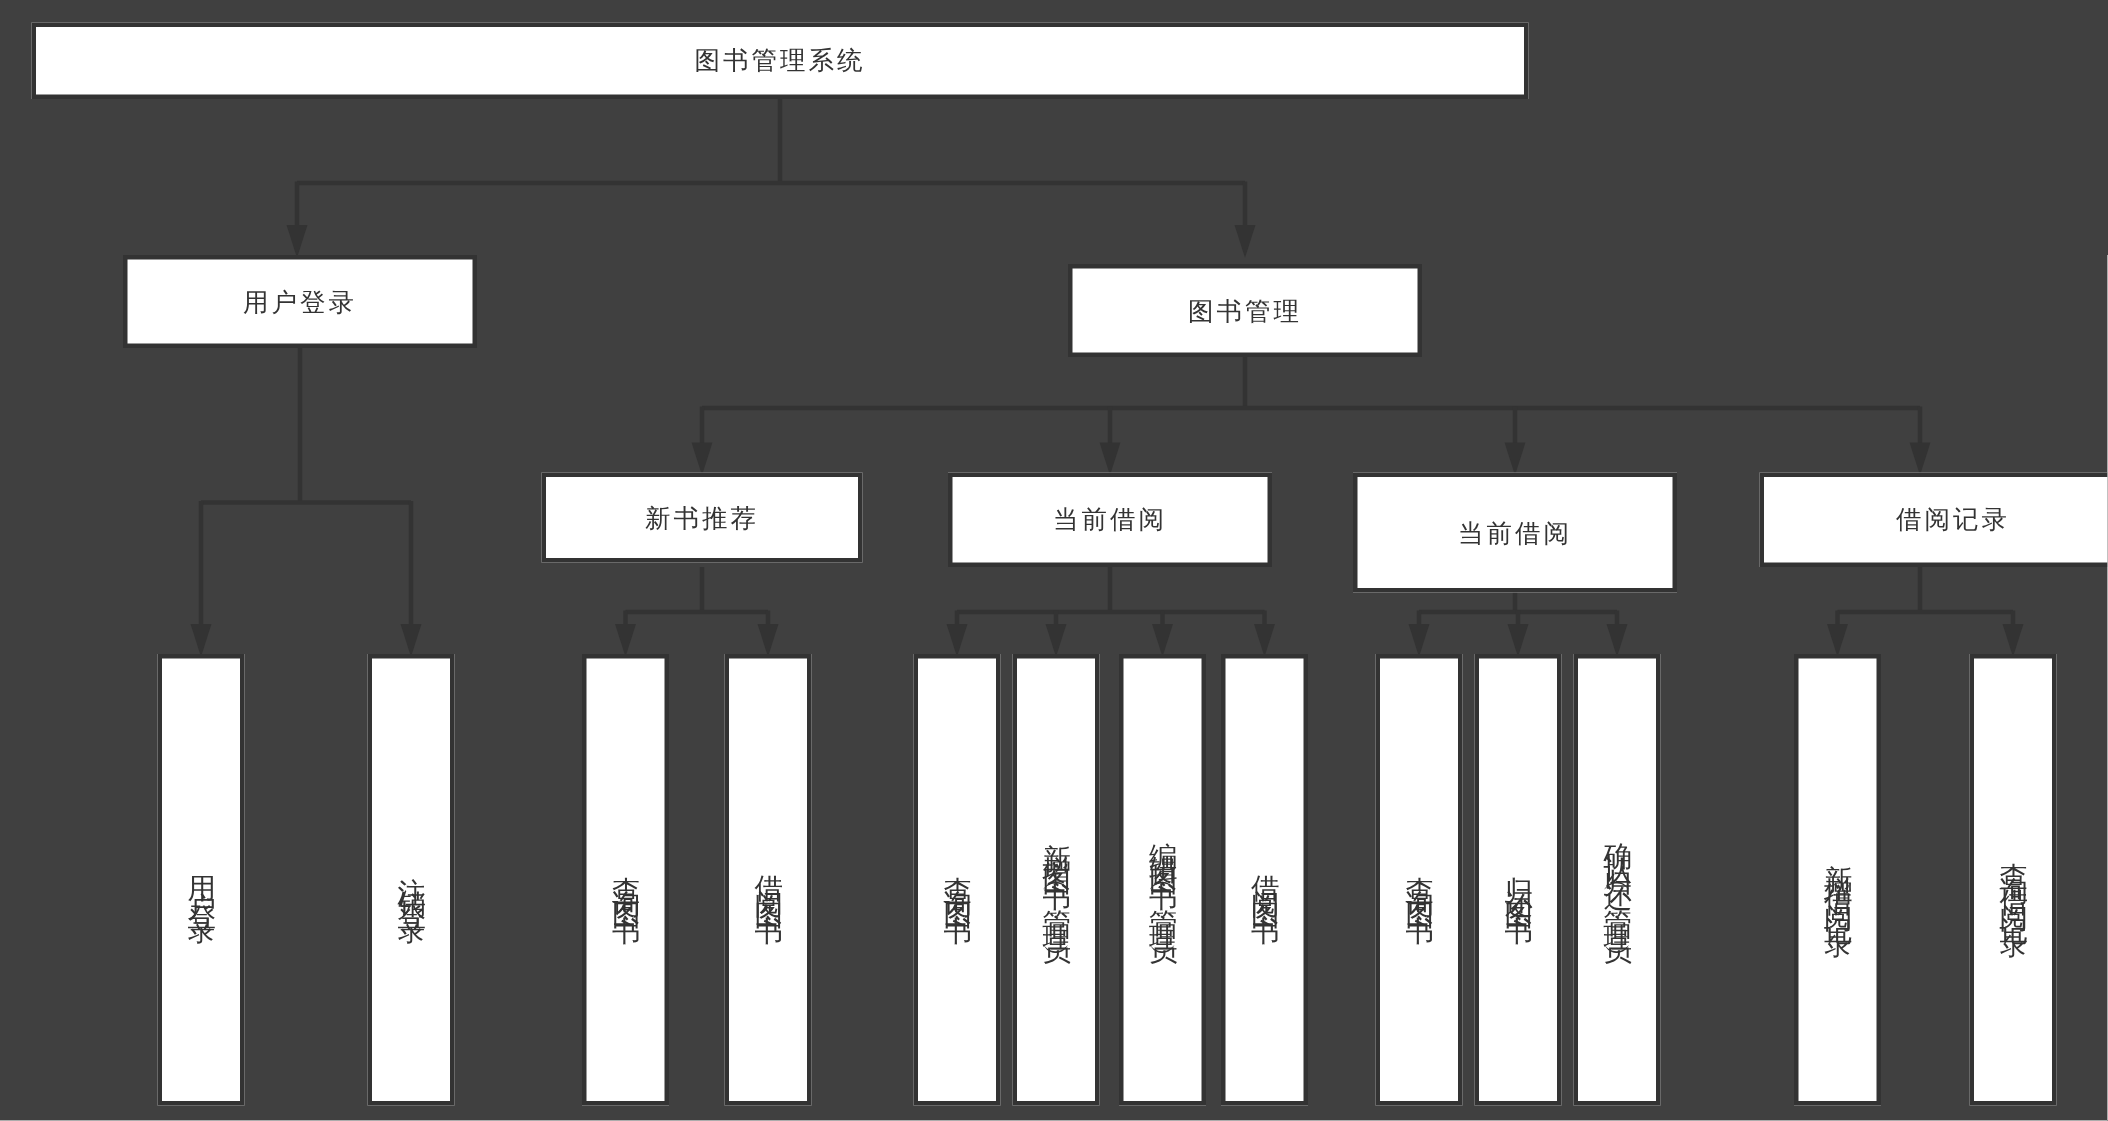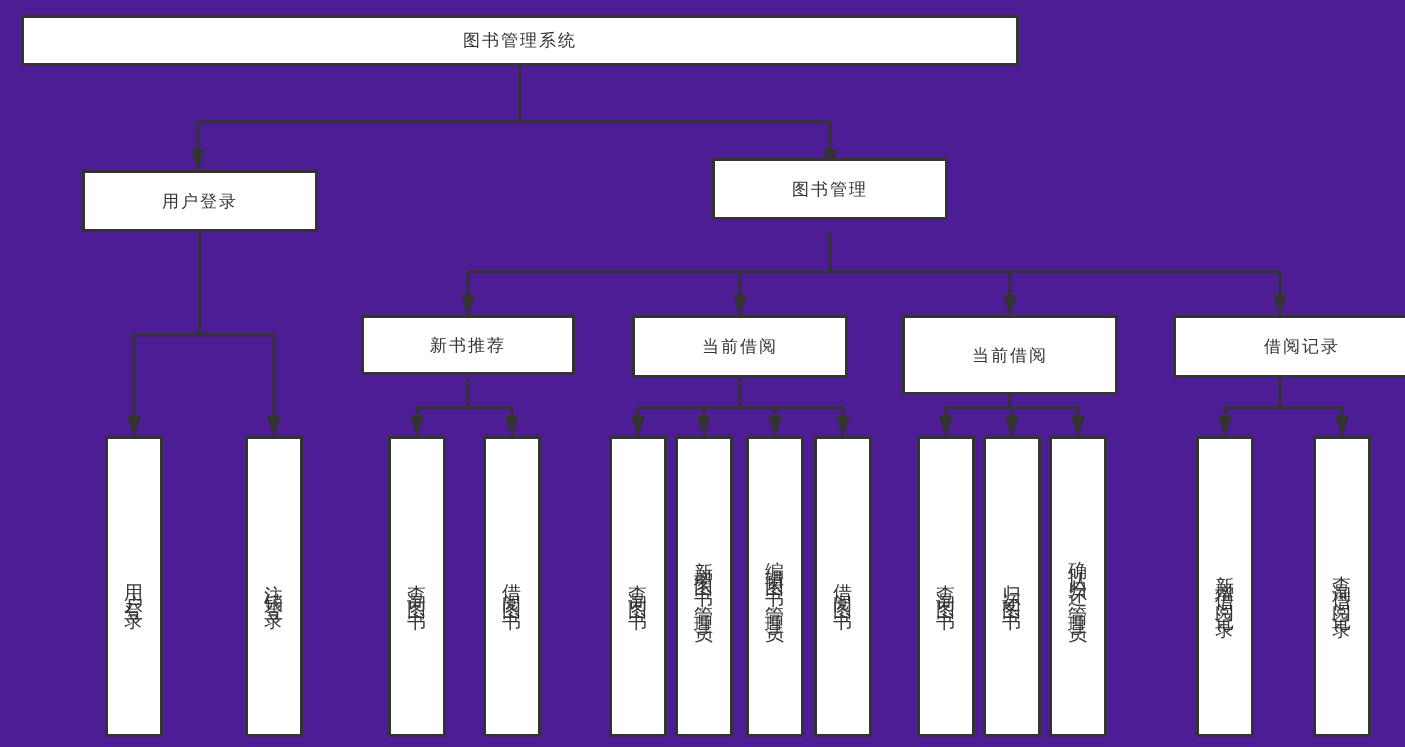--- a/index.html
+++ b/index.html
@@ -1,19 +1,19 @@
 <!DOCTYPE html>
 <html><head>
 <meta charset="utf-8">
 <style>
   html,body{margin:0;padding:0;background:#ffffff;}
   #canvas{
     position:relative;
     width:1405px;height:747px;
-    background:#4c1d95;
+    background:#404040;
     font-family:"Liberation Sans","DejaVu Sans",sans-serif;
     overflow:hidden;
   }
   #connector-layer{
     position:absolute;left:0;top:0;width:1405px;height:747px;
     pointer-events:none;
   }
   .node{
     position:absolute;
     background:#ffffff;
@@ -122,21 +122,21 @@
     <polygon points="1335,416 1349,416 1342,438"></polygon>
   </svg>
 
   <div class="node" style="left:21px;top:15px;width:998px;height:51px;">
     <span>图书管理系统</span>
   </div>
 
   <div class="node" style="left:82px;top:170px;width:236px;height:62px;">
     <span>用户登录</span>
   </div>
-  <div class="node" style="left:712px;top:158px;width:236px;height:62px;">
+  <div class="node" style="left:712px;top:176px;width:236px;height:62px;">
     <span>图书管理</span>
   </div>
 
   <div class="node" style="left:361px;top:315px;width:214px;height:60px;">
     <span>新书推荐</span>
   </div>
   <div class="node" style="left:632px;top:315px;width:216px;height:63px;">
     <span>当前借阅</span>
   </div>
   <div class="node" style="left:902px;top:315px;width:216px;height:80px;align-items:center;">

